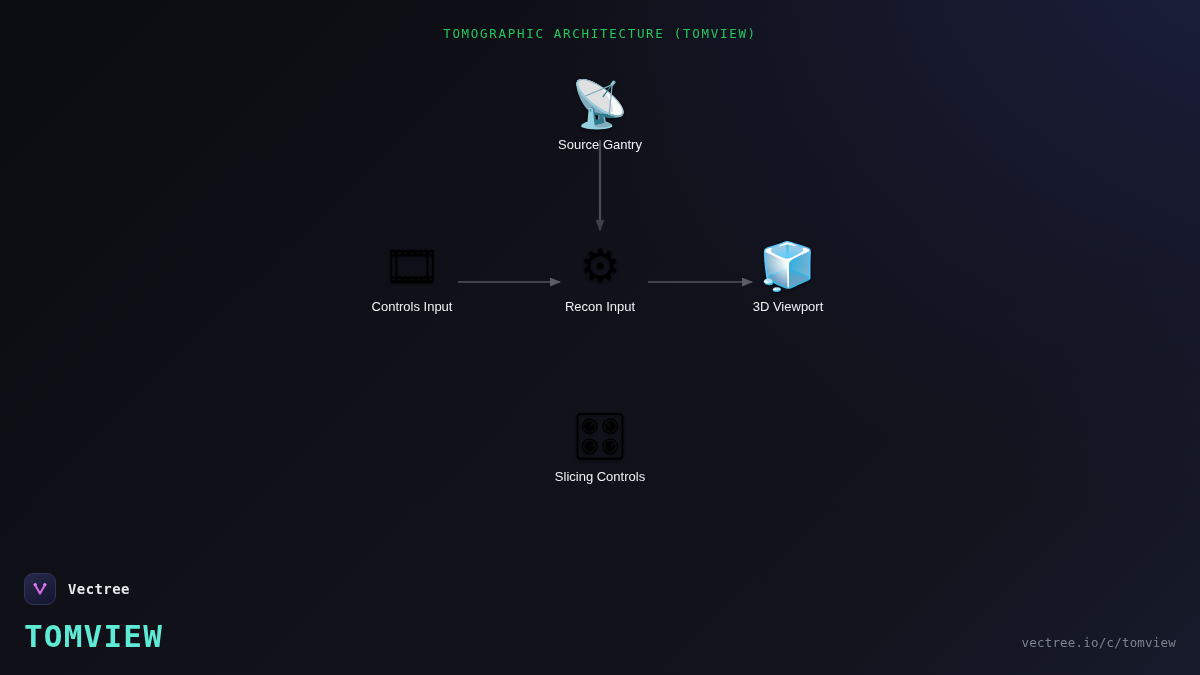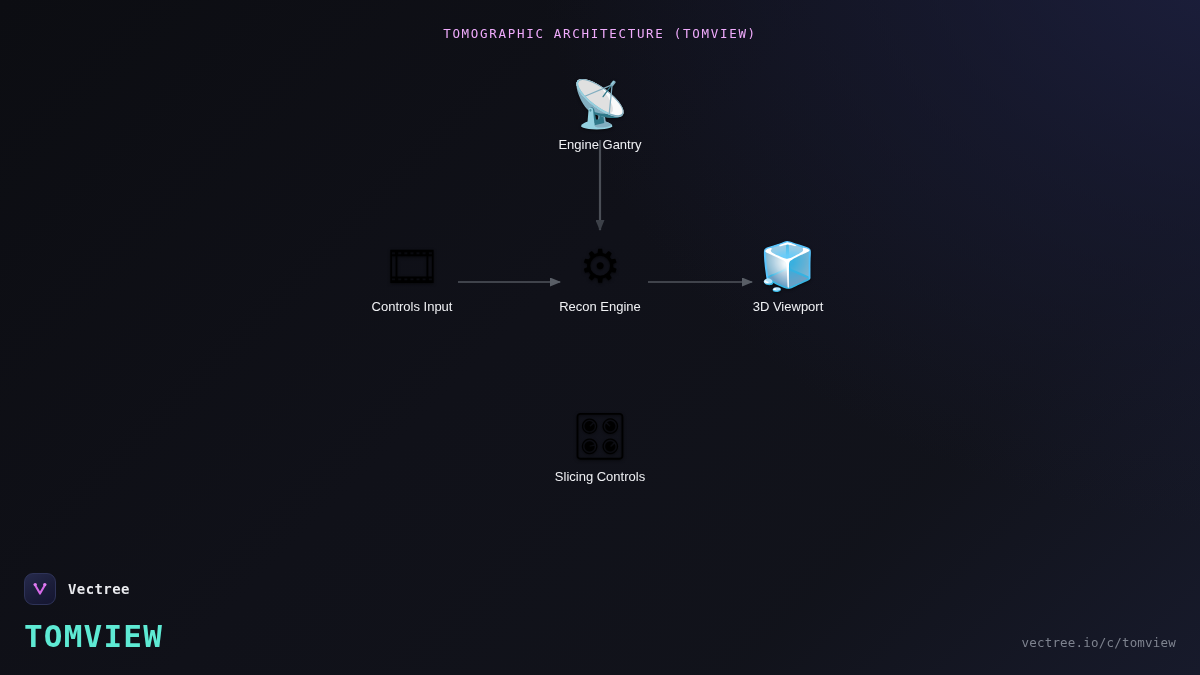--- a/index.html
+++ b/index.html
@@ -35,21 +35,21 @@
   
   .diagram-title {
     position: absolute;
     top: 26px;
     left: 0;
     width: 1200px;
     text-align: center;
     font-family: "DejaVu Sans Mono", "Liberation Mono", monospace;
     font-size: 12.5px;
     letter-spacing: 1.7px;
-    color: #f0abfc;
+    color: #22c55e;
     white-space: nowrap;
   }
 
   
   #edges {
     position: absolute;
     top: 0;
     left: 0;
     width: 1200px;
     height: 675px;
@@ -157,31 +157,31 @@
 
     <line x1="600" y1="140" x2="600" y2="230" stroke="#4a4e56" stroke-width="2.2" marker-end="url(#arrow-down)"></line>
 
     <line x1="458" y1="282" x2="560" y2="282" stroke="#50555d" stroke-width="1.6" marker-end="url(#arrow-right)"></line>
 
     <line x1="648" y1="282" x2="752" y2="282" stroke="#50555d" stroke-width="1.6" marker-end="url(#arrow-right)"></line>
   </svg>
 
   <div class="node" id="node-source-gantry">
     <span class="node-icon">📡</span>
-    <span class="node-label">Engine Gantry</span>
+    <span class="node-label">Source Gantry</span>
   </div>
 
   <div class="node" id="node-sinogram-input">
     <span class="node-icon">🎞</span>
     <span class="node-label">Controls Input</span>
   </div>
 
   <div class="node" id="node-recon-engine">
     <span class="node-icon">⚙</span>
-    <span class="node-label">Recon Engine</span>
+    <span class="node-label">Recon Input</span>
   </div>
 
   <div class="node" id="node-3d-viewport">
     <span class="node-icon">🧊</span>
     <span class="node-label">3D Viewport</span>
   </div>
 
   <div class="node" id="node-slicing-controls">
     <span class="node-icon">🎛</span>
     <span class="node-label">Slicing Controls</span>

